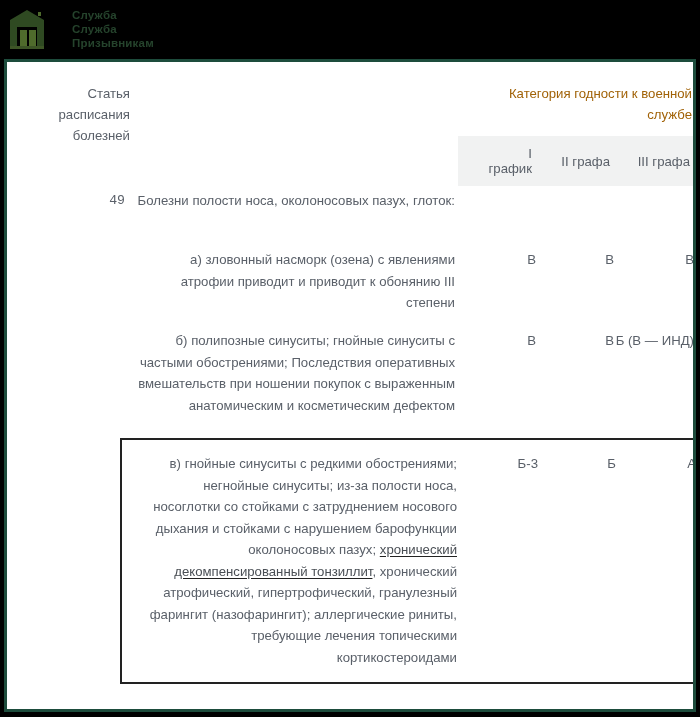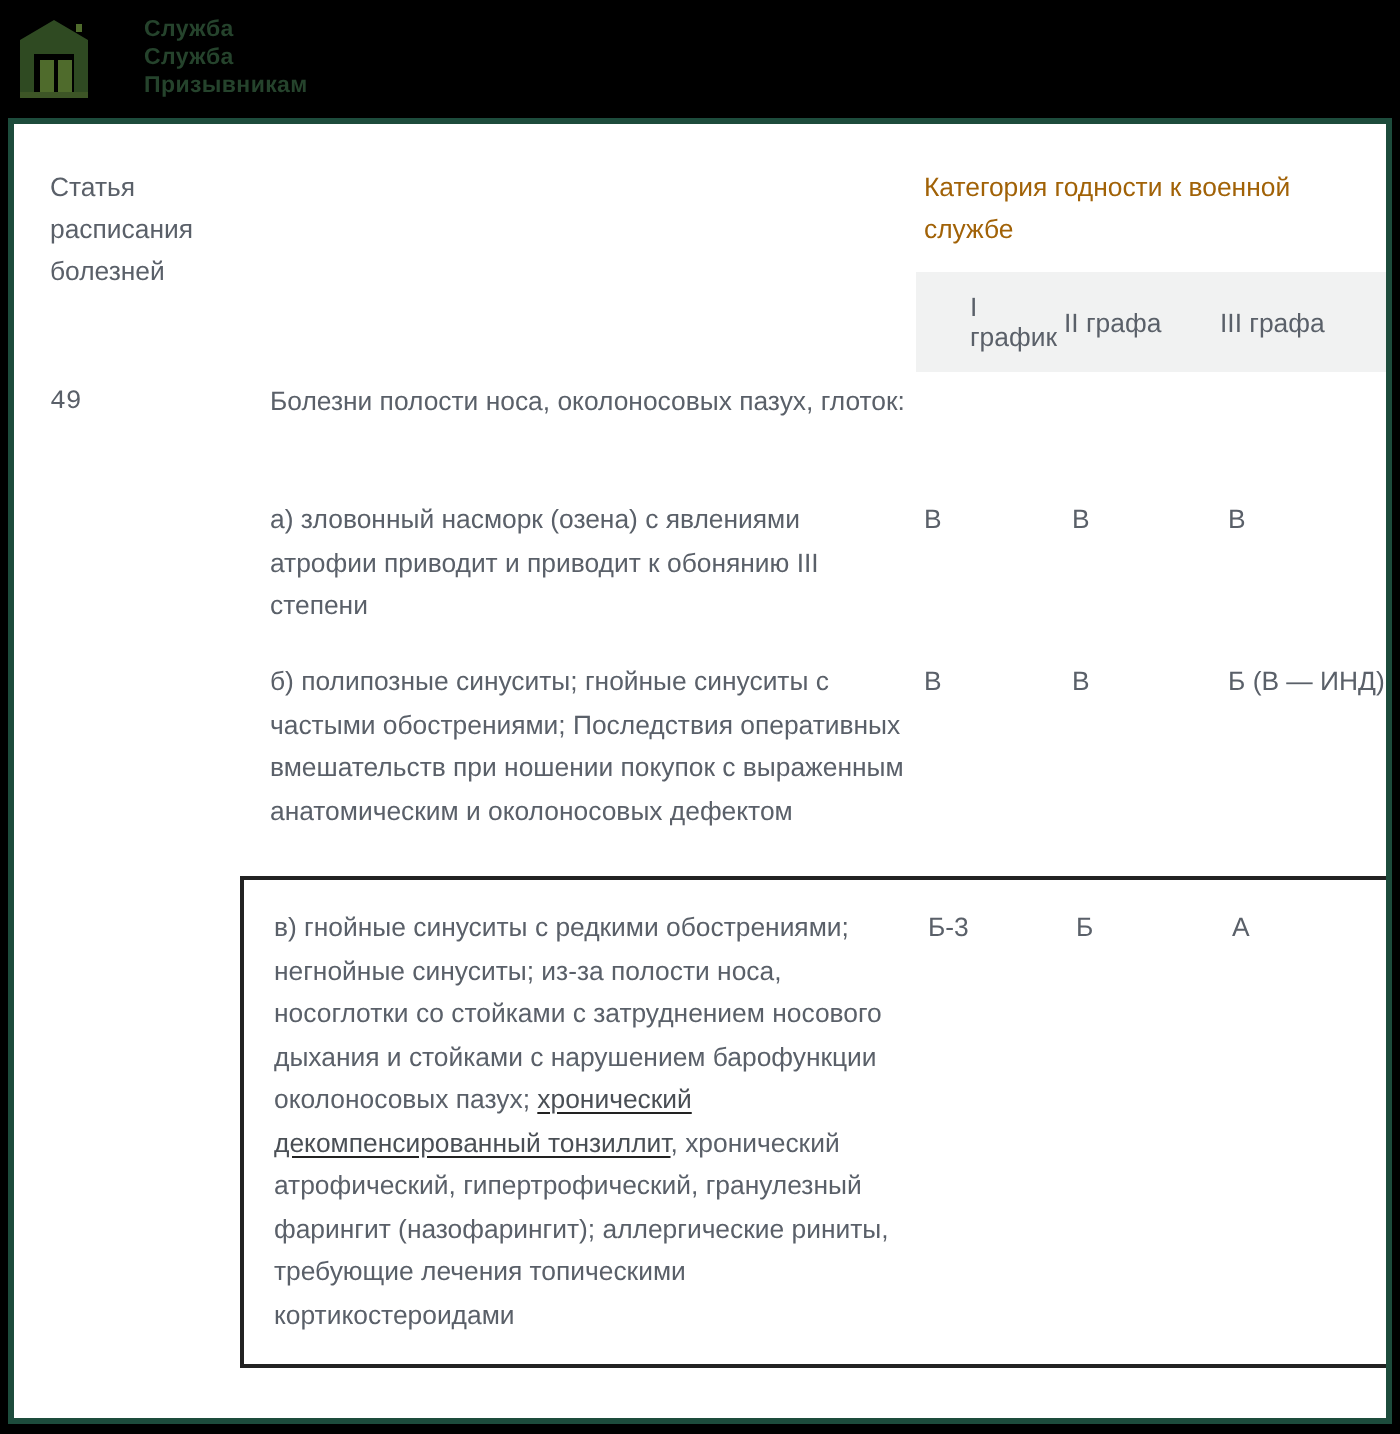--- a/index.html
+++ b/index.html
@@ -50,20 +50,21 @@
     height: 653px;
     border: 3px solid #1d4c3c;
     background: #ffffff;
     overflow: hidden;
   }
   .card-inner {
     position: relative;
     width: 100%;
     height: 100%;
     background: #ffffff;
+    text-align: right;
   }
 
   
   .tbl {
     position: absolute;
     left: 0; top: 0;
     width: 100%;
     font-size: 13.2px;
     color: #4a4f55;
   }
@@ -238,21 +239,21 @@
         <div class="cell-desc">а) зловонный насморк (озена) с явлениями атрофии приводит и приводит к обонянию III степени</div>
         <div class="cats">
           <div class="c1">В</div>
           <div class="c2">В</div>
           <div class="c3">В</div>
         </div>
       </div>
 
       <div class="row" style="top:268px;">
         <div class="cell-code"></div>
-        <div class="cell-desc">б) полипозные синуситы; гнойные синуситы с частыми обострениями; Последствия оперативных вмешательств при ношении покупок с выраженным анатомическим и околоносовых дефектом</div>
+        <div class="cell-desc">б) полипозные синуситы; гнойные синуситы с частыми обострениями; Последствия оперативных вмешательств при ношении покупок с выраженным анатомическим и косметическим дефектом</div>
         <div class="cats">
           <div class="c1">В</div>
           <div class="c2">В</div>
           <div class="c3">Б (В — ИНД)</div>
         </div>
       </div>
 
       <div class="focus-box">
         <div class="cell-desc"><span>в) гнойные синуситы с редкими обострениями; негнойные синуситы; из-за полости носа, носоглотки со стойками с затруднением носового дыхания и стойками с нарушением барофункции околоносовых пазух; </span><a class="link-underline" href="#">хронический декомпенсированный тонзиллит</a><span>, хронический атрофический, гипертрофический, гранулезный фарингит (назофарингит); аллергические риниты, требующие лечения топическими кортикостероидами</span></div>
         <div class="cats">

